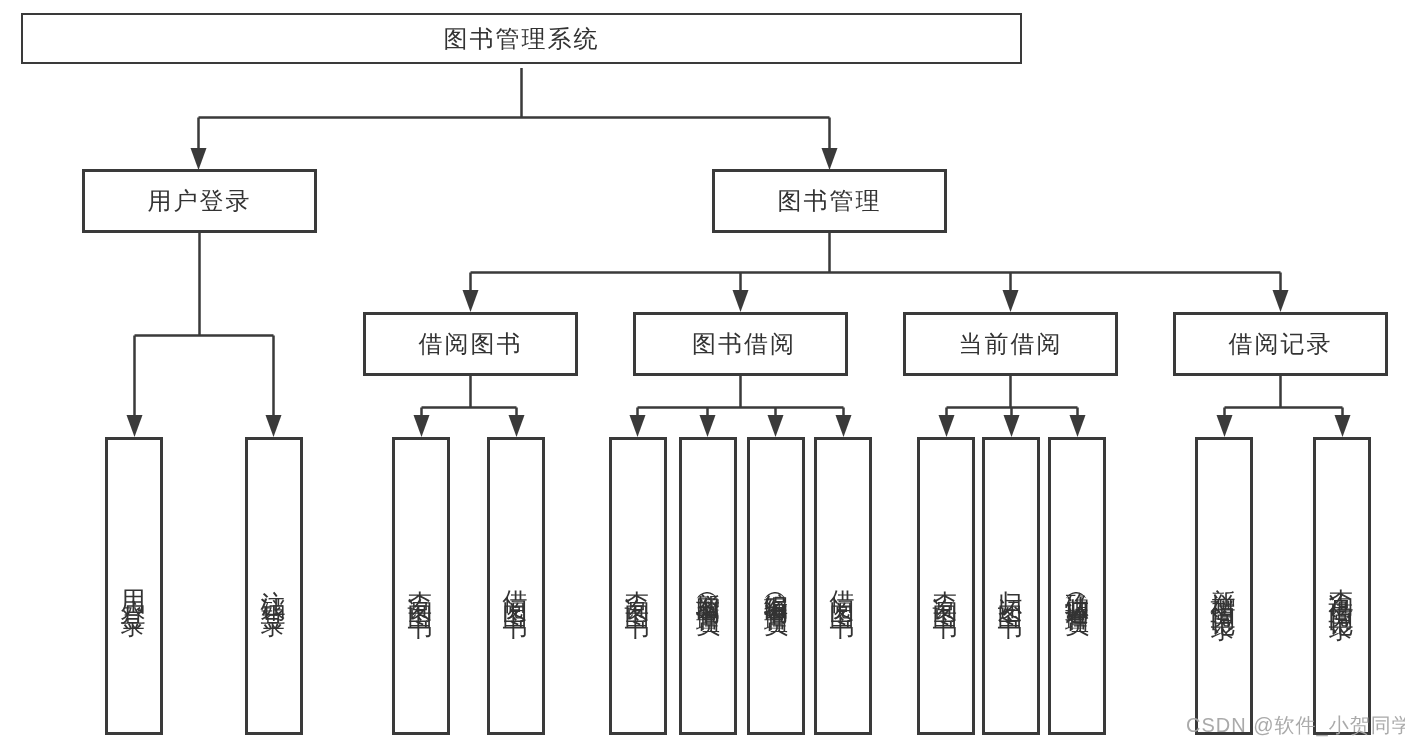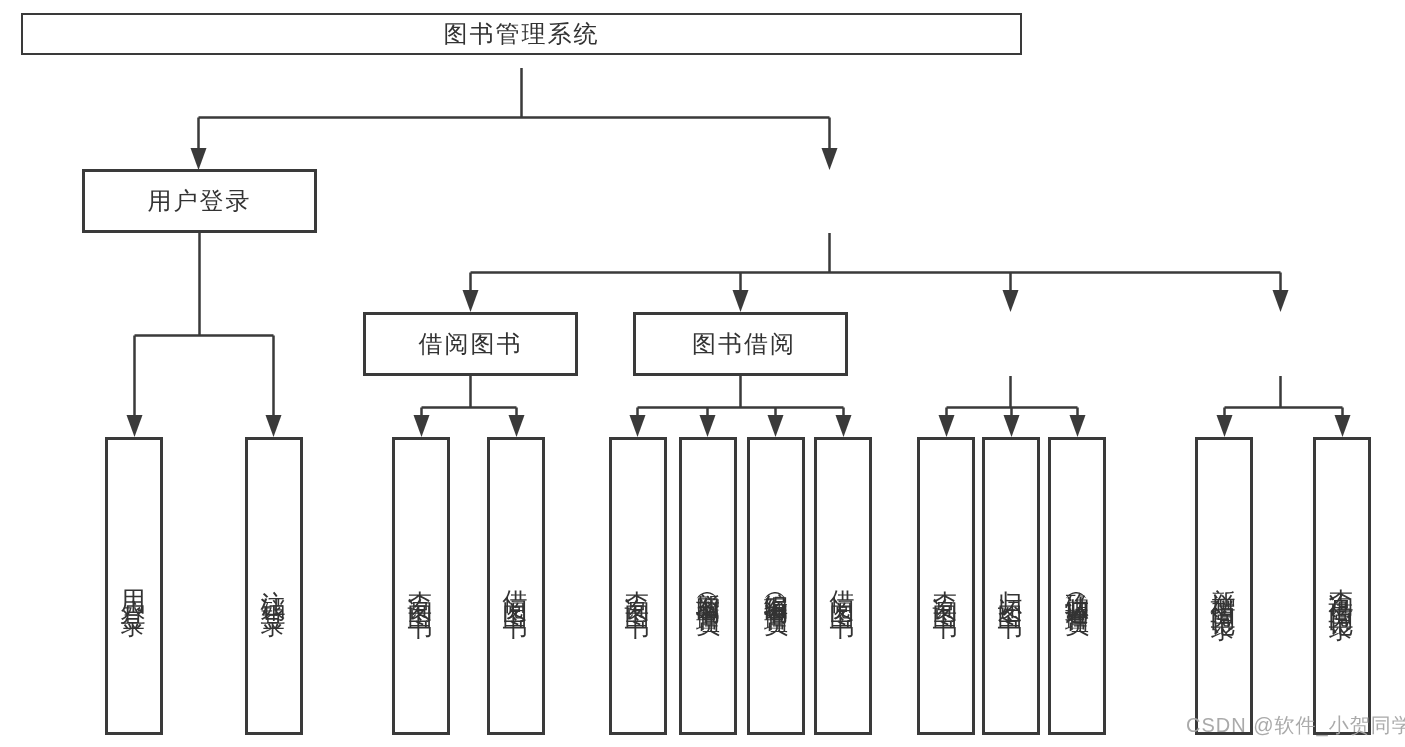--- a/index.html
+++ b/index.html
@@ -41,21 +41,21 @@
     writing-mode: vertical-rl;
     text-orientation: mixed;
     font-size: 25px;
     letter-spacing: 8px;
     white-space: nowrap;
   }
   .vnode.long .lbl  { font-size: 24px; letter-spacing: 3px; }
   .vnode.mid  .lbl  { font-size: 25px; letter-spacing: 6px; }
 
   
-  #n-root      { left: 21px;   top: 13px;  width: 1001px; height: 42px; }
+  #n-root      { left: 21px;   top: 13px;  width: 1001px; height: 51px; }
   #n-userlogin { left: 82px;   top: 169px; width: 235px;  height: 64px; }
   #n-bookmgmt  { left: 712px;  top: 169px; width: 235px;  height: 64px; }
   #n-nbr       { left: 363px;  top: 312px; width: 215px;  height: 64px; }
   #n-bb        { left: 633px;  top: 312px; width: 215px;  height: 64px; padding-left: 7px; }
   #n-cb        { left: 903px;  top: 312px; width: 215px;  height: 64px; }
   #n-br        { left: 1173px; top: 312px; width: 215px;  height: 64px; }
 
   
   #l-userlogin { left: 105px;  }
   #l-logout    { left: 245px;  }
@@ -120,26 +120,35 @@
     </g>
   </svg>
 
   <div class="node hnode root" id="n-root">
     <span class="lbl">图书管理系统</span>
   </div>
 
   <div class="node hnode" id="n-userlogin">
     <span class="lbl">用户登录</span>
   </div>
+  <div class="node hnode" id="n-bookmgmt">
+    <span class="lbl">图书管理</span>
+  </div>
 
   <div class="node hnode" id="n-nbr">
     <span class="lbl">借阅图书</span>
   </div>
   <div class="node hnode" id="n-bb">
     <span class="lbl">图书借阅</span>
+  </div>
+  <div class="node hnode" id="n-cb">
+    <span class="lbl">当前借阅</span>
+  </div>
+  <div class="node hnode" id="n-br">
+    <span class="lbl">借阅记录</span>
   </div>
 
   <div class="node vnode" id="l-userlogin">
     <span class="lbl">用户登录</span>
   </div>
   <div class="node vnode" id="l-logout">
     <span class="lbl">注销登录</span>
   </div>
 
   <div class="node vnode" id="l-nbr-q">

